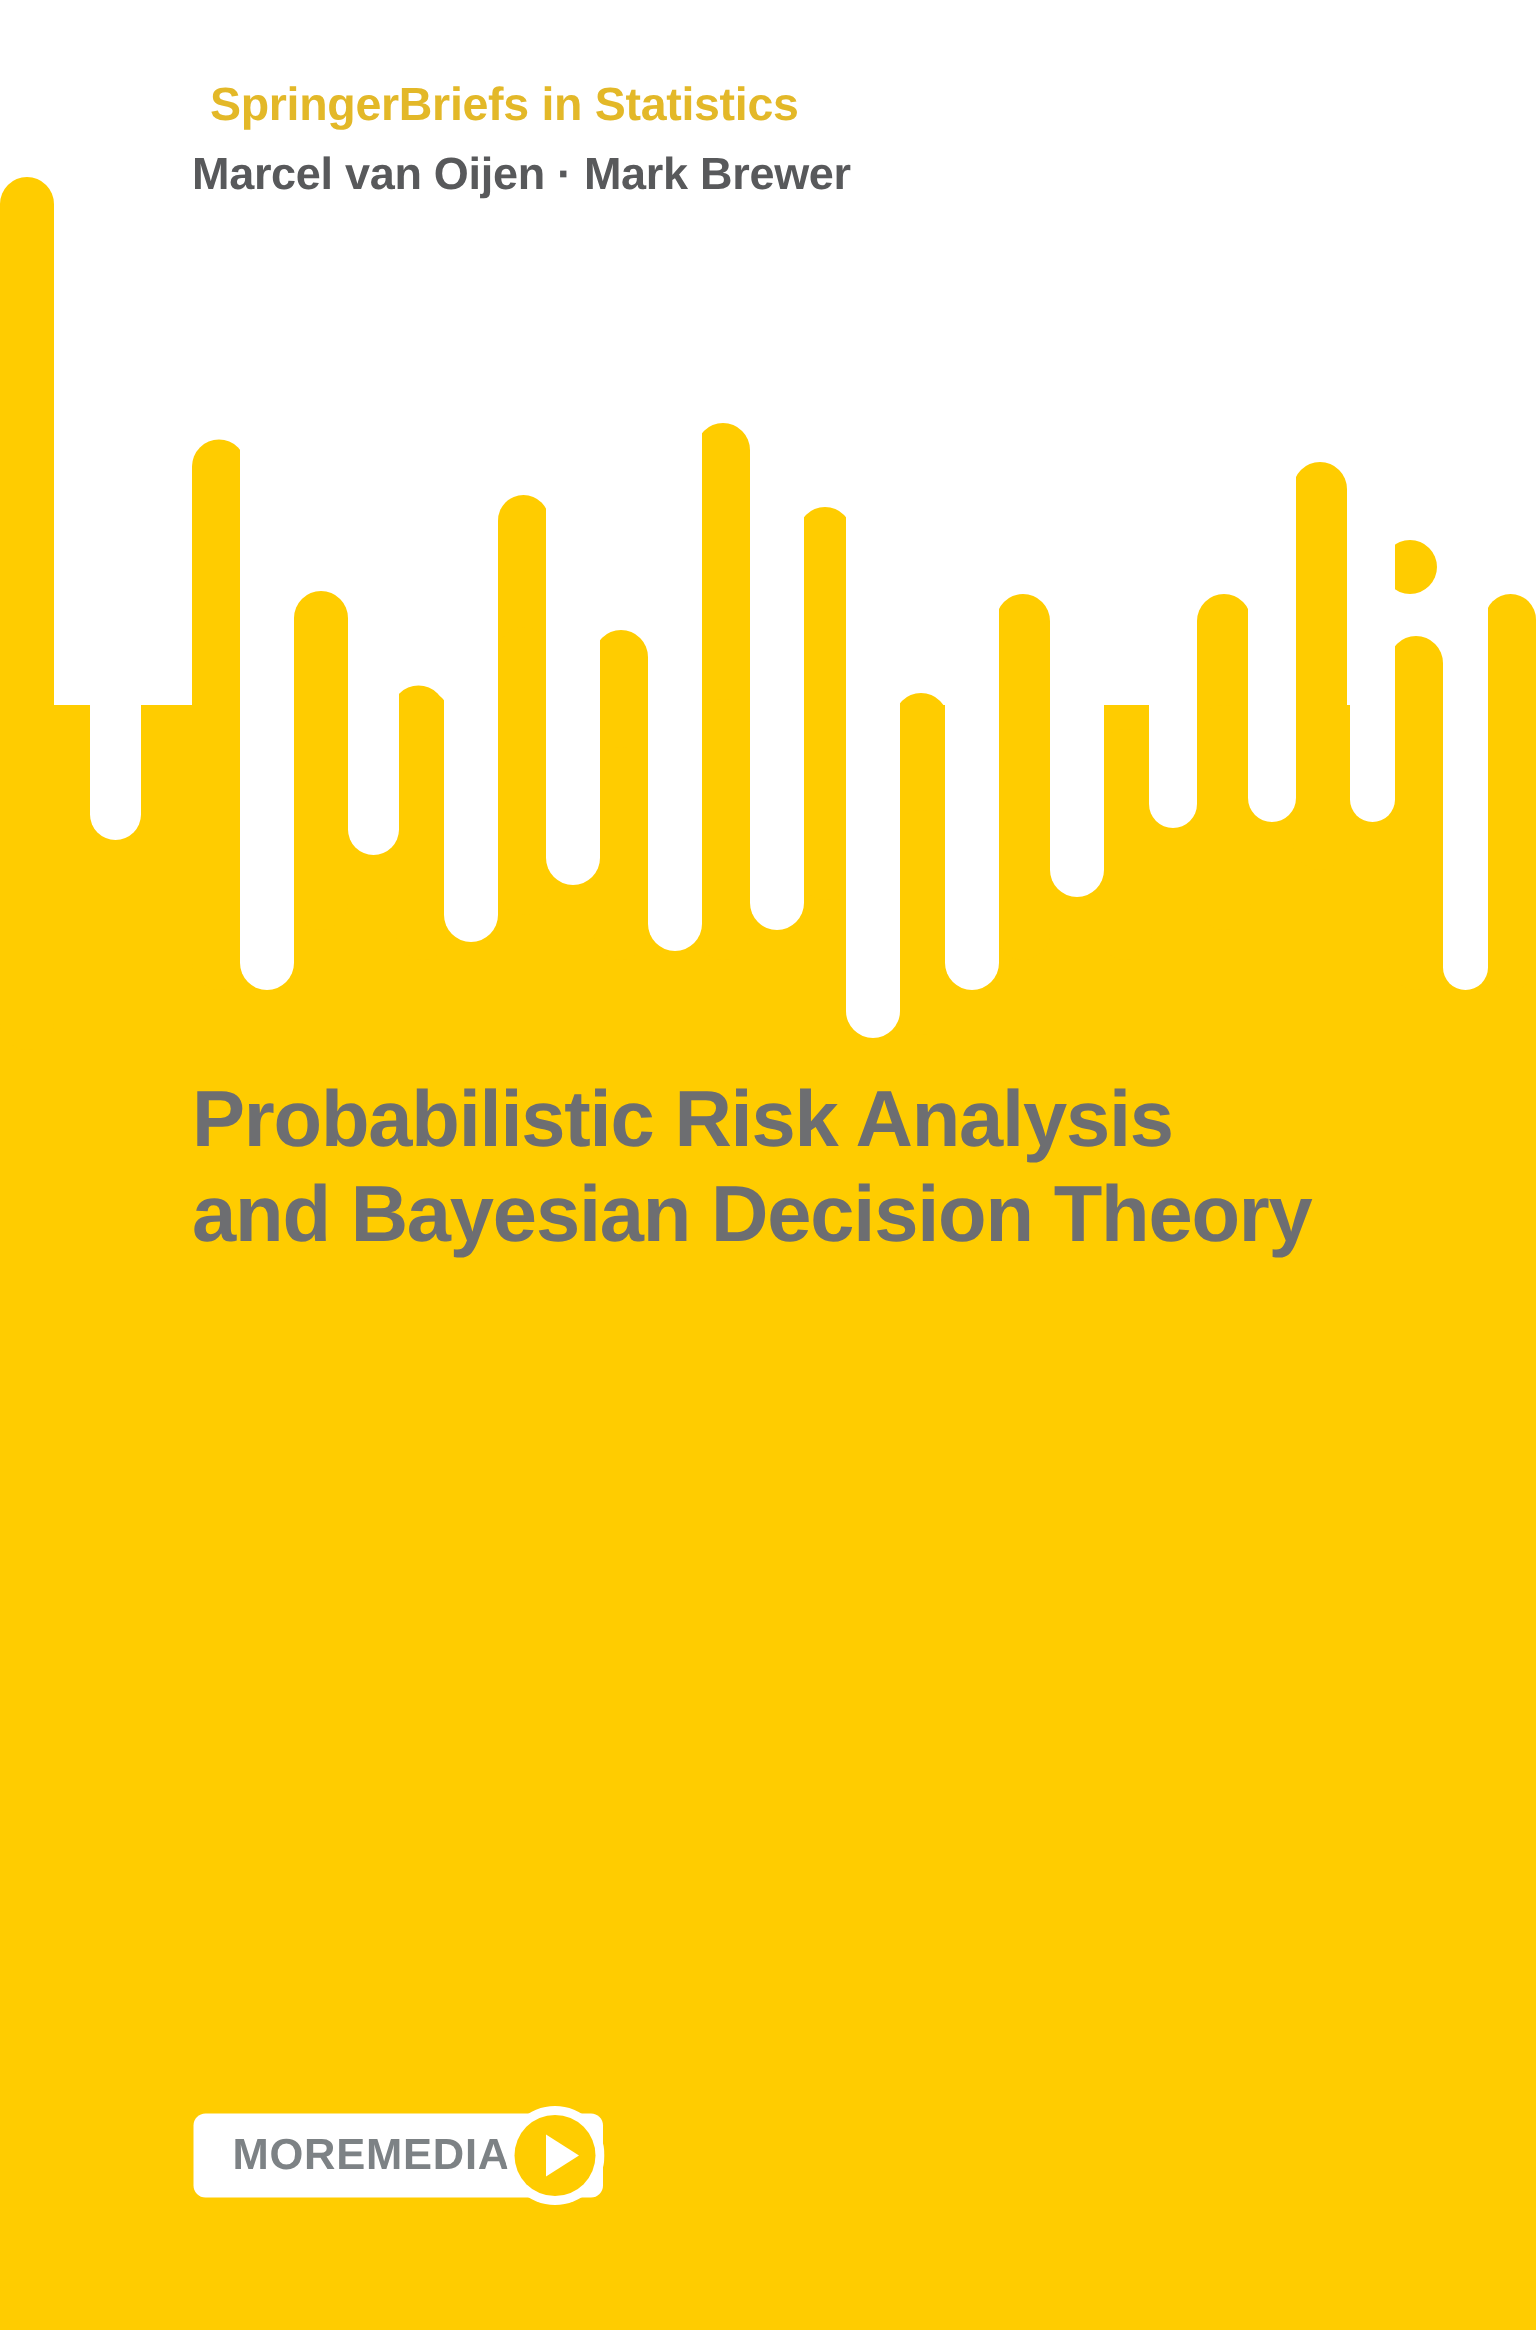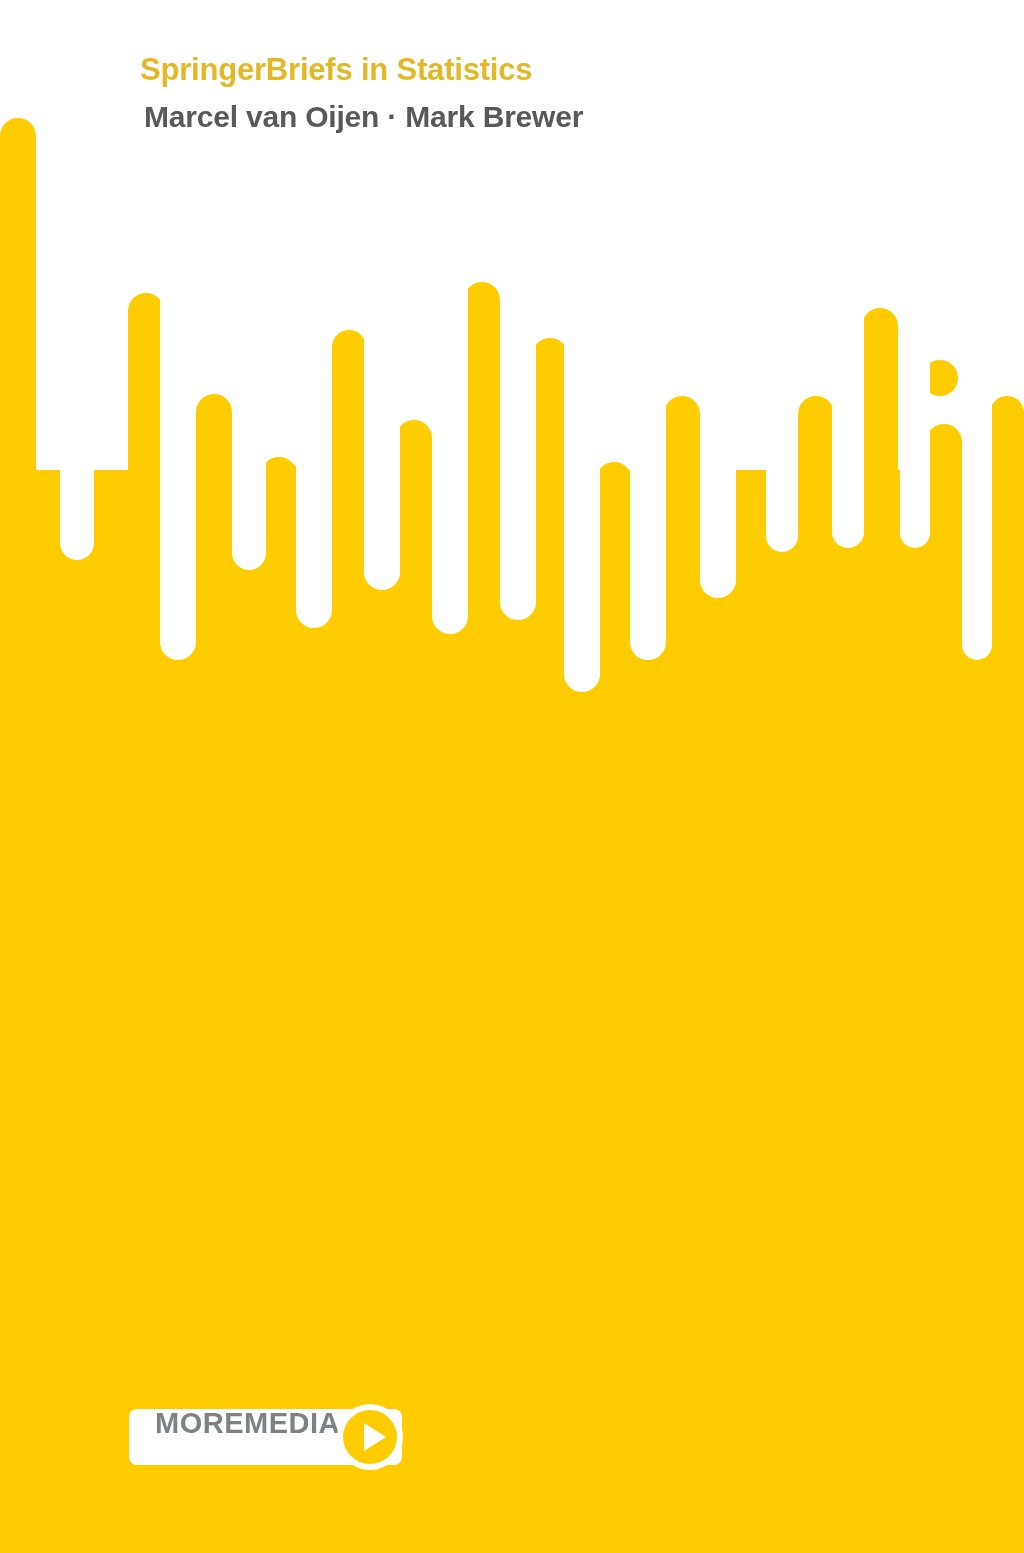--- a/index.html
+++ b/index.html
@@ -45,21 +45,21 @@
     line-height: 1.15;
     margin: 12px;
     white-space: nowrap;
   }
   #authors-line {
     font-size: 30px;
     font-weight: bold;
     color: #58595b;
     letter-spacing: -0.2px;
     line-height: 1.15;
-    margin: 10px 0 0 16px;
+    margin: 10px 0 0 0;
     white-space: nowrap;
   }
 
   
   #title-block {
     position: absolute;
     left: 128px;
     top: 716px;
     width: 830px;
     z-index: 5;
@@ -82,21 +82,21 @@
     height: 56px;
     z-index: 6;
     display: flex;
     align-items: center;
   }
   #moremedia-pill {
     background: #ffffff;
     border-radius: 8px;
     height: 56px;
     display: flex;
-    align-items: flex-start;
+    align-items: center;
     padding: 0 62px 0 26px;
     box-sizing: border-box;
   }
   #moremedia-label {
     font-size: 29px;
     font-weight: bold;
     color: #7d8285;
     letter-spacing: 0.5px;
     line-height: 1;
     white-space: nowrap;
@@ -191,20 +191,22 @@
       <rect x="898" y="0" width="28" height="360" fill="#ffffff"></rect>
     </g>
   </svg>
 
   <div id="header-block">
     <div id="series-title">SpringerBriefs in Statistics</div>
     <div id="authors-line">Marcel van Oijen · Mark Brewer</div>
   </div>
 
   <div id="title-block">
+    <div class="title-line">Probabilistic Risk Analysis</div>
+    <div class="title-line">and Bayesian Decision Theory</div>
   </div>
 
   <div id="moremedia-badge">
     <div id="moremedia-pill">
       <span id="moremedia-label">MOREMEDIA</span>
     </div>
     <div id="moremedia-play-wrap">
       <svg viewBox="0 0 66 66" width="66" height="66" aria-hidden="true">
         <circle cx="33" cy="33" r="33" fill="#ffffff"></circle>
         <circle cx="33" cy="33" r="27" fill="#ffcc00"></circle>

